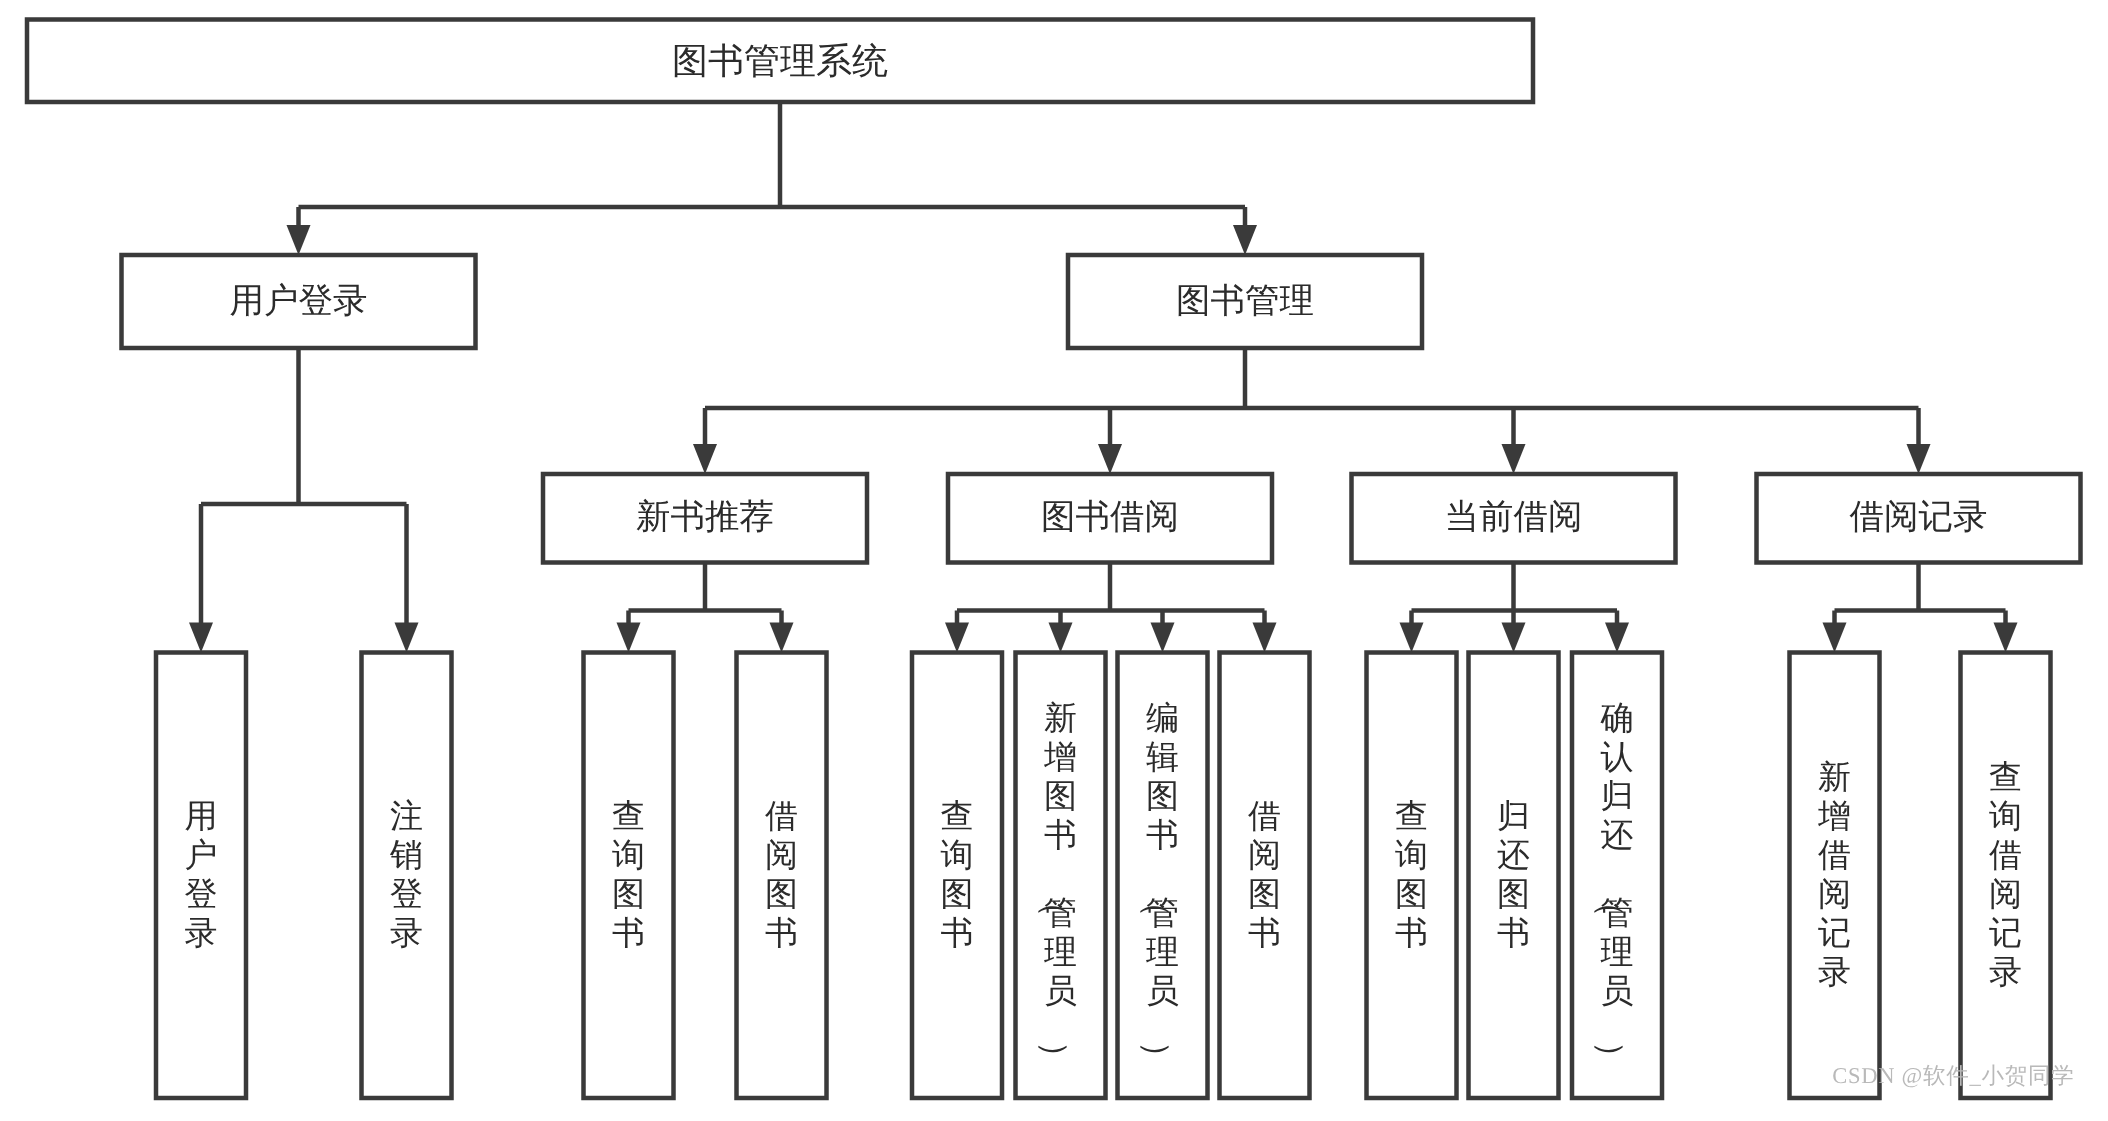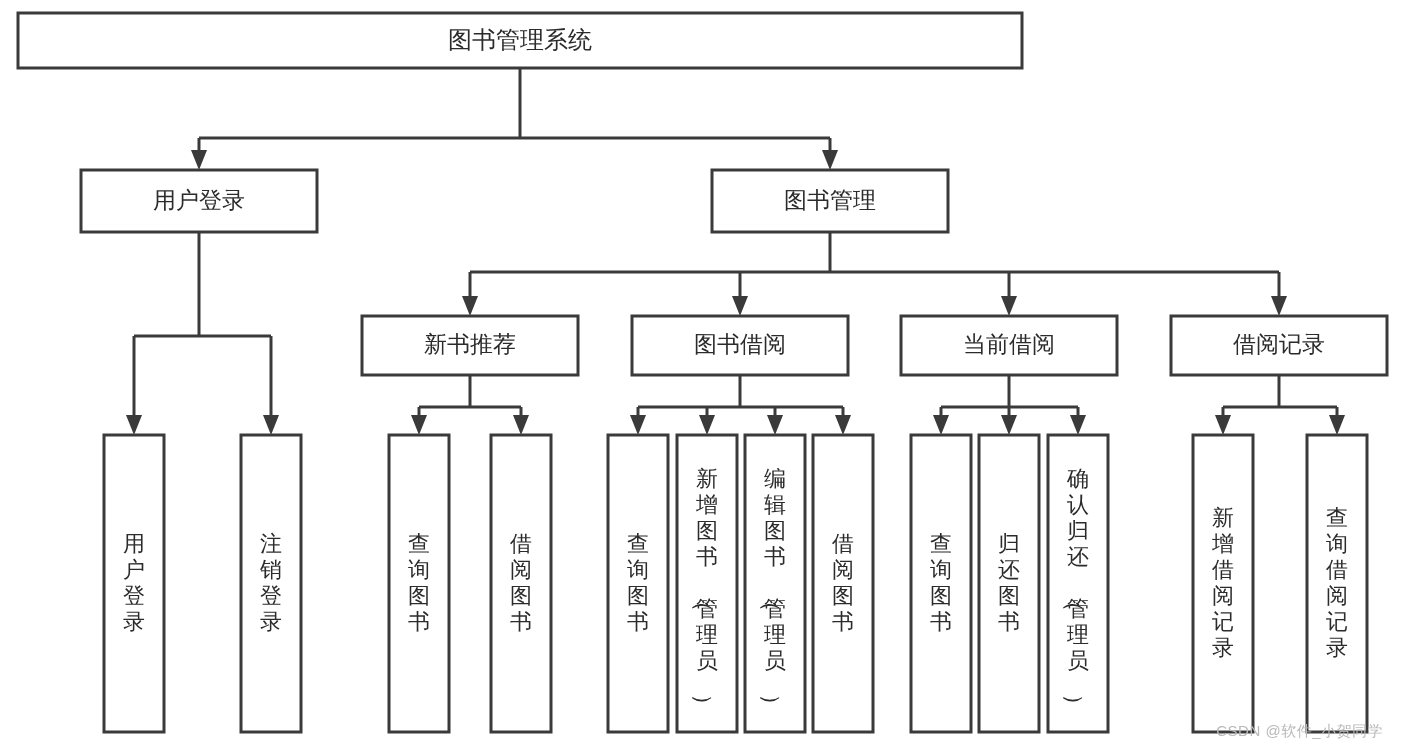--- a/index.html
+++ b/index.html
@@ -29,24 +29,24 @@
     font-family:"Liberation Sans","DejaVu Sans",sans-serif;
     text-anchor:middle;
     dominant-baseline:middle;
   }
   .label-h{font-size:23px;}
   .label-root{font-size:24px;}
   .label-v{font-size:22px;}
 
   .watermark{
     position:absolute;
-    right:10px;bottom:6px;
+    right:10px;bottom:20px;
     font-size:15px;
     color:#b9b9b9;
-    font-family:Liberation Sans, sans-serif;
+    font-family:Liberation Serif, serif;
     white-space:nowrap;
     letter-spacing:.5px;
     user-select:none;
     margin-top:16px;
   }
 </style>
 </head>
 <body>
 
 <div id="diagram-root">

